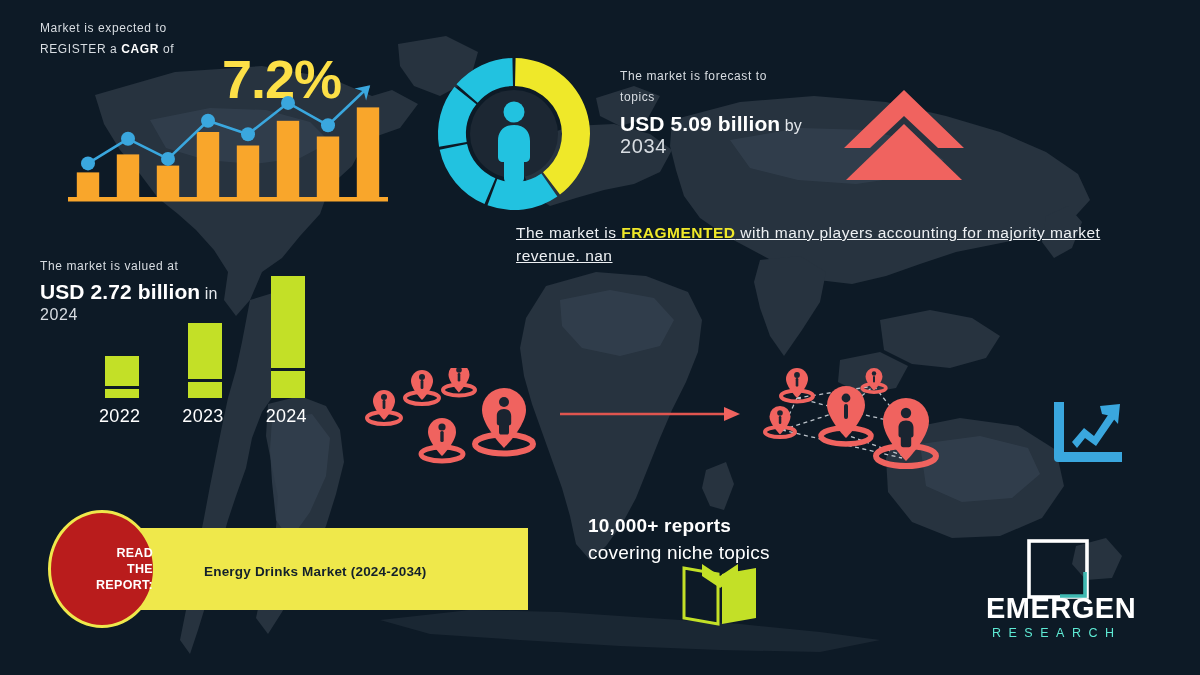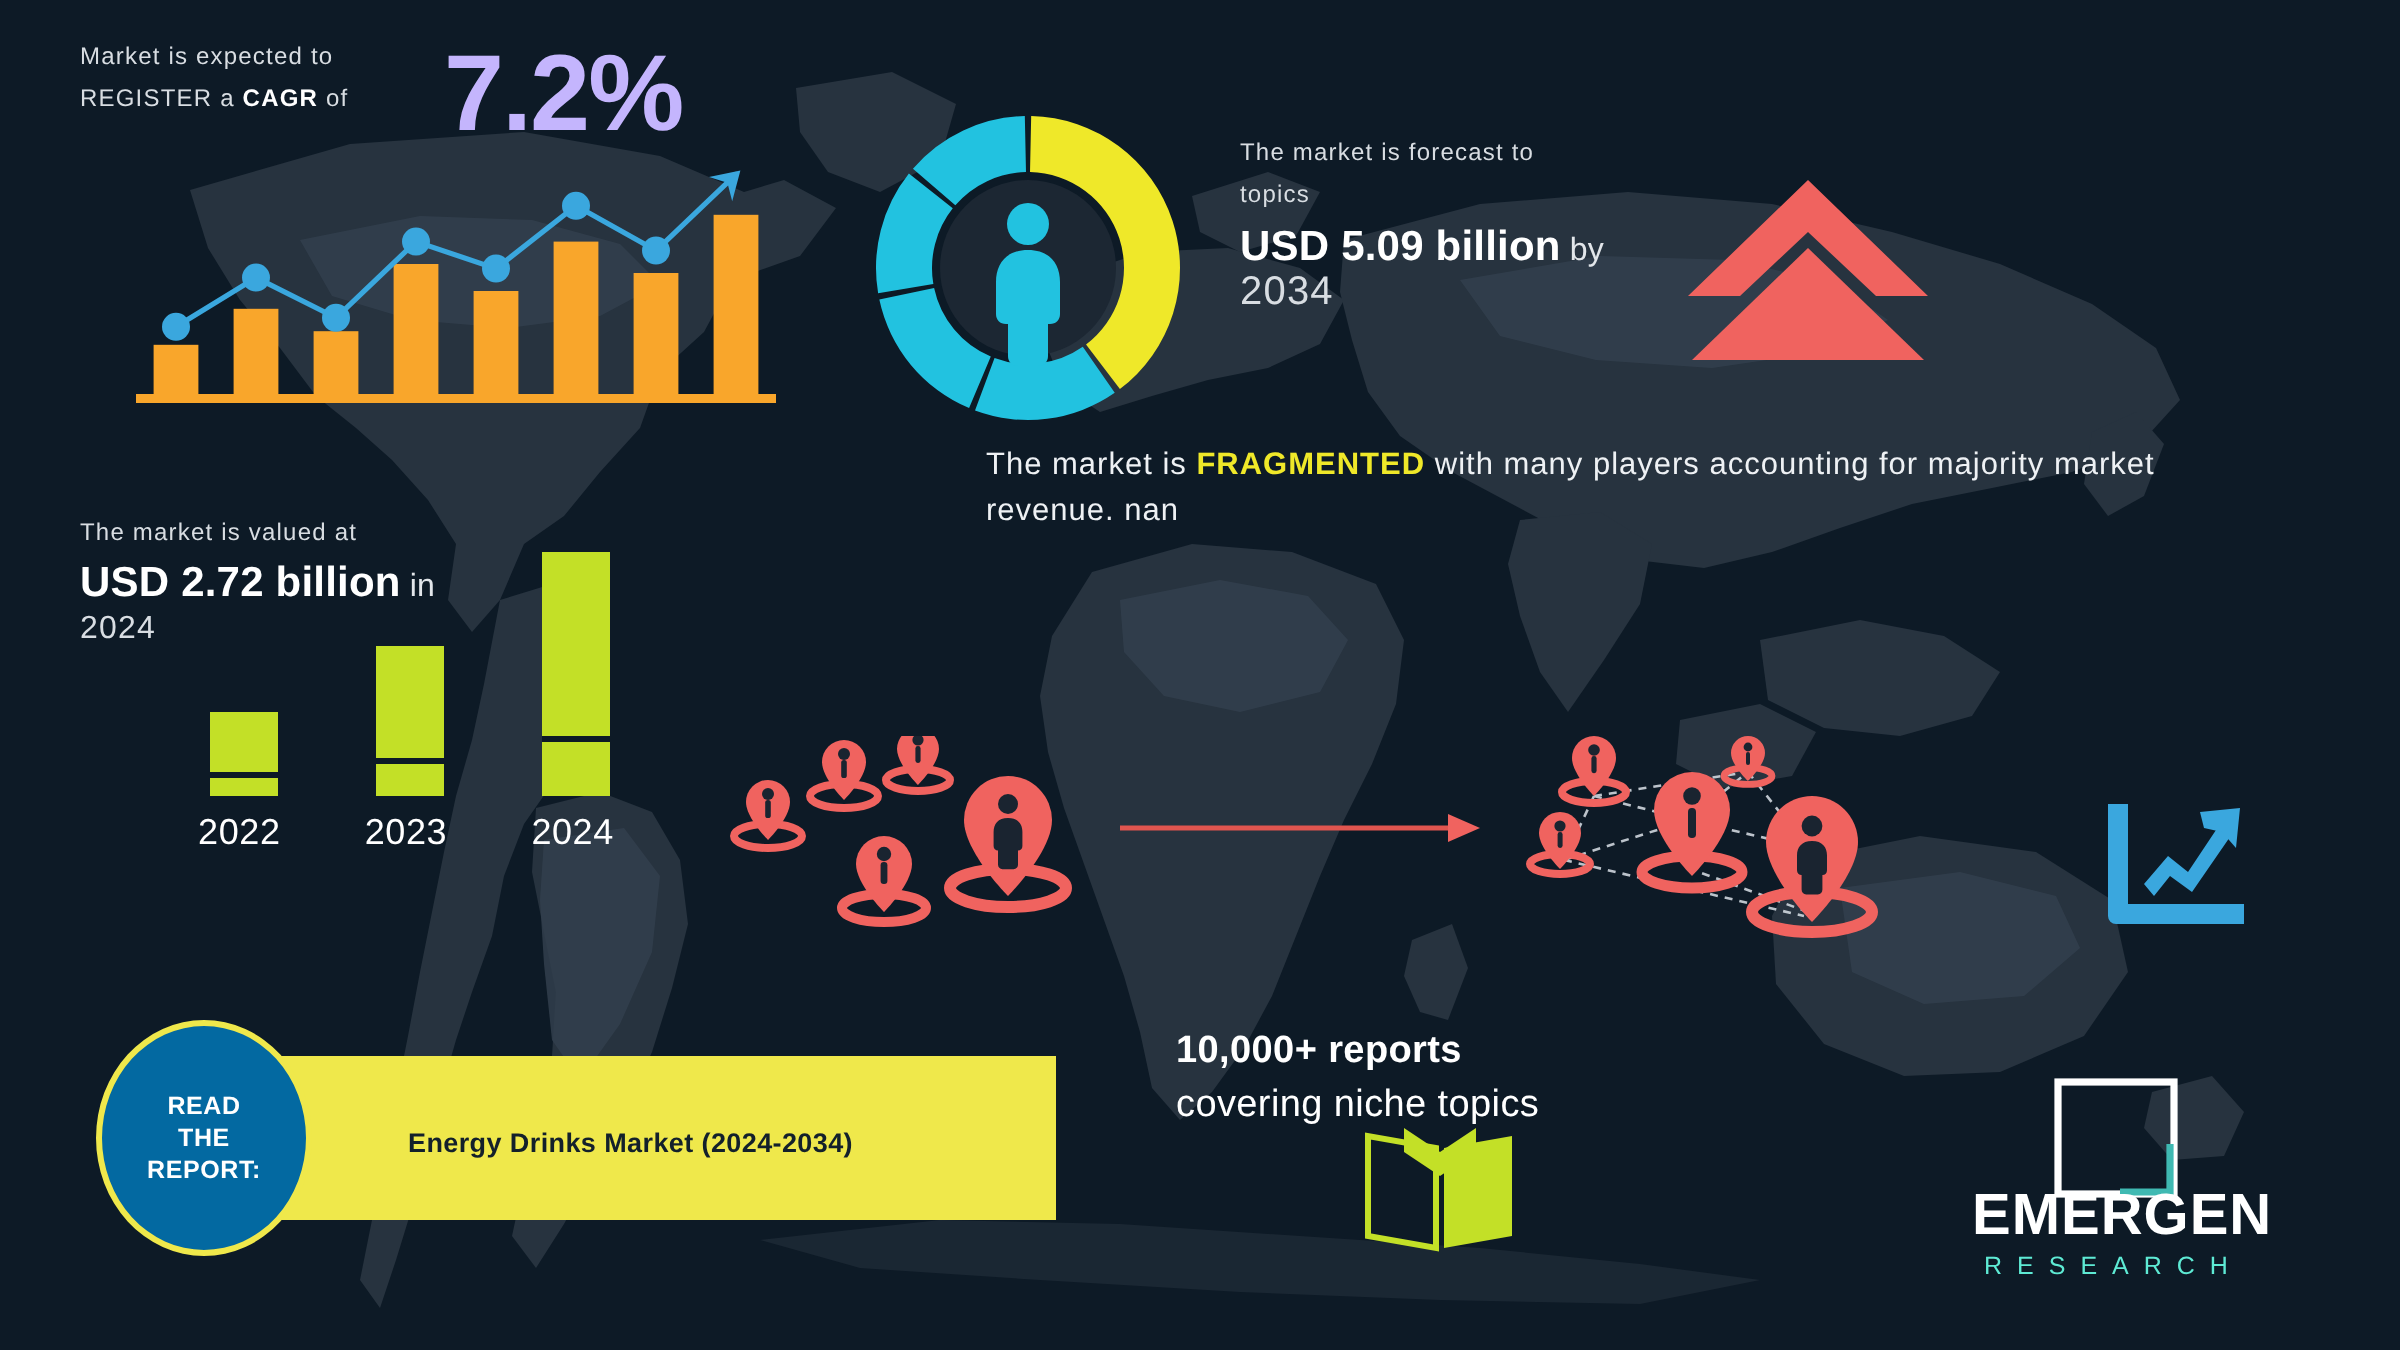--- a/index.html
+++ b/index.html
@@ -22,22 +22,22 @@
   }
   .abs { position: absolute; }
 
   
   .stat-lead {
     font-size: 12px; color: #d8dde2; letter-spacing: .6px;
     line-height: 21px; font-weight: 400;
   }
   .stat-lead b { color: #ffffff; font-weight: 700; }
   .big-pct {
-    font-size: 54px; color: #c4b5fd; font-weight: 700;
-    letter-spacing: -1px; line-height: 54px;
+    font-size: 54px; color: #fde047; font-weight: 700;
+    letter-spacing: -1px; line-height: 54px; margin-top: 32px;
   }
   .stat-strong {
     font-size: 21px; color: #ffffff; font-weight: 700; letter-spacing: .1px;
   }
   .stat-strong .lt { font-weight: 400; font-size: 16px; color:#e2e6ea; }
   .frag-line {
     font-size: 15.5px; color: #eef1f4; letter-spacing: .5px; line-height: 23px;
   }
   .frag-line .hl { color: #efe829; font-weight: 700; }
 
@@ -59,23 +59,23 @@
     position: absolute;
     background: #efe84b;
   }
   .cta-title {
     position: absolute;
     font-size: 13.5px; font-weight: 700; color: #13202b; letter-spacing: .2px; padding-left: 44px;
   }
   .cta-circle {
     position: absolute;
     border-radius: 50%;
-    background: #0369a1;
+    background: #b91c1c;
     border: 3px solid #efe84b;
-    display: flex; align-items: center; justify-content: center;
+    display: flex; align-items: flex-end; justify-content: center;
     flex-direction: column;
   }
   .cta-circle span {
     display: block; font-size: 12.5px; font-weight: 700; color: #ffffff;
     line-height: 16px; text-align: center; letter-spacing: .3px;
   }
 
   
   .reports-text {
     position: absolute;
@@ -195,21 +195,21 @@
       <span>USD 5.09 billion</span><span class="lt"> by</span>
     </div>
     <div class="stat-lead" style="font-size:20px;">2034</div>
   </div>
 
   <svg class="abs" style="left:842px; top:88px;" width="124" height="94" viewBox="0 0 124 94">
     <path d="M62 2 L122 60 L96 60 L62 28 L28 60 L2 60 Z" fill="#f0635f"></path>
     <path d="M62 36 L120 92 L4 92 Z" fill="#f0635f"></path>
   </svg>
 
-  <div class="abs frag-line" style="left:493px; top:221px; width:640px;">
+  <div class="abs frag-line" style="left:516px; top:221px; width:640px;text-decoration:underline;">
     <span>The market is </span><span class="hl">FRAGMENTED</span><span> with many players accounting for majority market revenue. nan</span>
   </div>
 
   <div class="abs" style="left:40px; top:256px; width:300px;">
     <div class="stat-lead">The market is valued  at</div>
     <div class="stat-strong" style="margin-top:3px;">
       <span>USD 2.72 billion</span><span class="lt"> in</span>
     </div>
     <div class="stat-lead" style="font-size:16px;">2024</div>
   </div>

